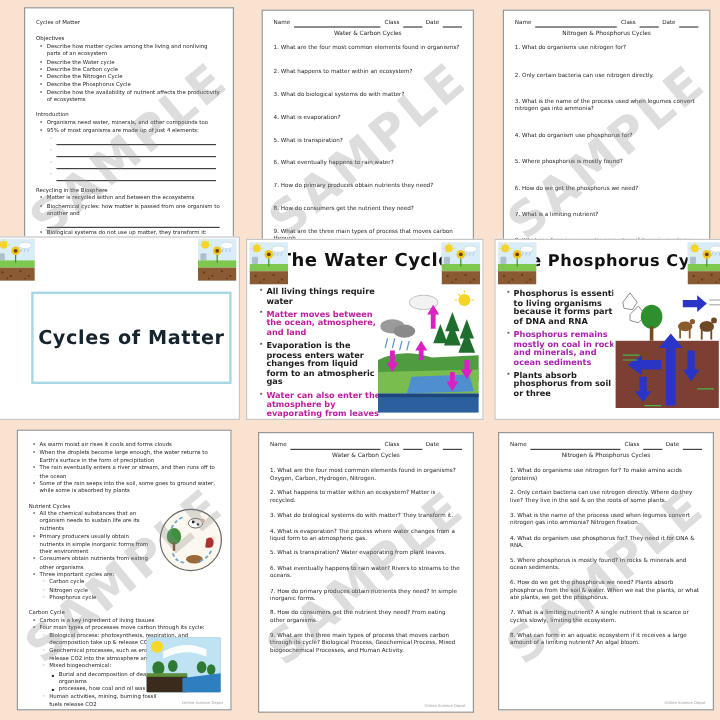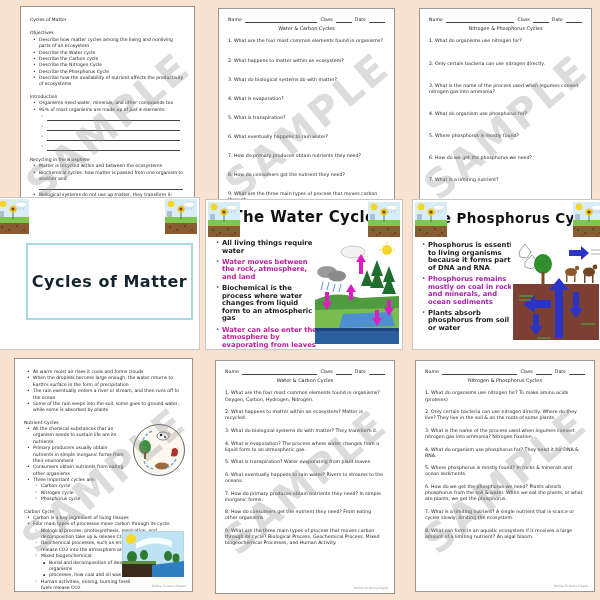--- a/index.html
+++ b/index.html
@@ -281,22 +281,22 @@
       <circle cx="27" cy="31" r="0.9"></circle>
           <circle cx="24" cy="33" r="0.7"></circle>
           <circle cx="9" cy="33" r="0.7"></circle>
     </g>
   </svg>
 </span>
   <div class="slide-title" style="margin-top:8px;font-size:15px;">The Water Cycle</div>
   <div class="bullets" style="left:9px;top:40px;width:102px;font-size:6.8px;">
 
   <div class="sb" style="color: rgb(28, 28, 28);">All living things require water</div>
-      <div class="sb" style="color: rgb(189, 30, 156);">Water moves between the rock, atmosphere, and land</div>
-      <div class="sb" style="color: rgb(28, 28, 28);">Biochemical is the process where water changes from liquid form to an atmospheric gas</div>
+      <div class="sb" style="color: rgb(189, 30, 156);">Matter moves between the ocean, atmosphere, and land</div>
+      <div class="sb" style="color: rgb(28, 28, 28);">Evaporation is the process enters water changes from liquid form to an atmospheric gas</div>
       <div class="sb" style="color: rgb(189, 30, 156);">Water can also enter the atmosphere by evaporating from leaves of a plant in the process of transpiration</div>
     </div>
   <div class="diagram" style="right:3px;top:40px;">
     <svg width="84" height="104" viewBox="0 0 84 104">
       <rect x="0" y="0" width="84" height="104" fill="#ffffff"></rect>
       <circle cx="72" cy="10" r="5" fill="#f5d327"></circle>
       <g stroke="#f5d327" stroke-width="1">
           <line x1="72" y1="2" x2="72" y2="4"></line>
           <line x1="64" y1="10" x2="66" y2="10"></line>
           <line x1="78" y1="10" x2="80" y2="10"></line>
@@ -401,21 +401,21 @@
           <circle cx="24" cy="33" r="0.7"></circle>
           <circle cx="9" cy="33" r="0.7"></circle>
     </g>
   </svg>
 </span>
   <div class="slide-title" style="margin-top:10px;font-size:13.5px;">The Phosphorus Cycle</div>
   <div class="bullets" style="left:8px;top:42px;width:98px;font-size:6.8px;">
 
   <div class="sb" style="color: rgb(28, 28, 28);">Phosphorus is essential to living organisms because it forms part of DNA and RNA</div>
       <div class="sb" style="color: rgb(168, 34, 174);">Phosphorus remains mostly on coal in rock and minerals, and ocean sediments</div>
-      <div class="sb" style="color: rgb(28, 28, 28);">Plants absorb phosphorus from soil or water</div>
+      <div class="sb" style="color: rgb(28, 28, 28);">Plants absorb phosphorus from soil or three</div>
     </div>
   <div class="diagram" style="right:4px;top:38px;">
     <svg width="92" height="108" viewBox="0 0 92 108">
       <rect x="0" y="0" width="92" height="108" fill="#ffffff"></rect>
       <polygon points="8,14 14,6 20,14 16,20 9,19" fill="#ffffff" stroke="#8a8a8a" stroke-width="0.8"></polygon>
       <polygon points="14,24 21,17 27,25 21,31 14,29" fill="#ffffff" stroke="#8a8a8a" stroke-width="0.8"></polygon>
       <polygon points="58,12 70,12 70,8 78,15 70,22 70,18 58,18" fill="#2a35c8"></polygon>
       <g stroke="#9a9a9a" stroke-width="0.8">
           <line x1="80" y1="12" x2="90" y2="12"></line>
           <line x1="80" y1="16" x2="90" y2="16"></line>

